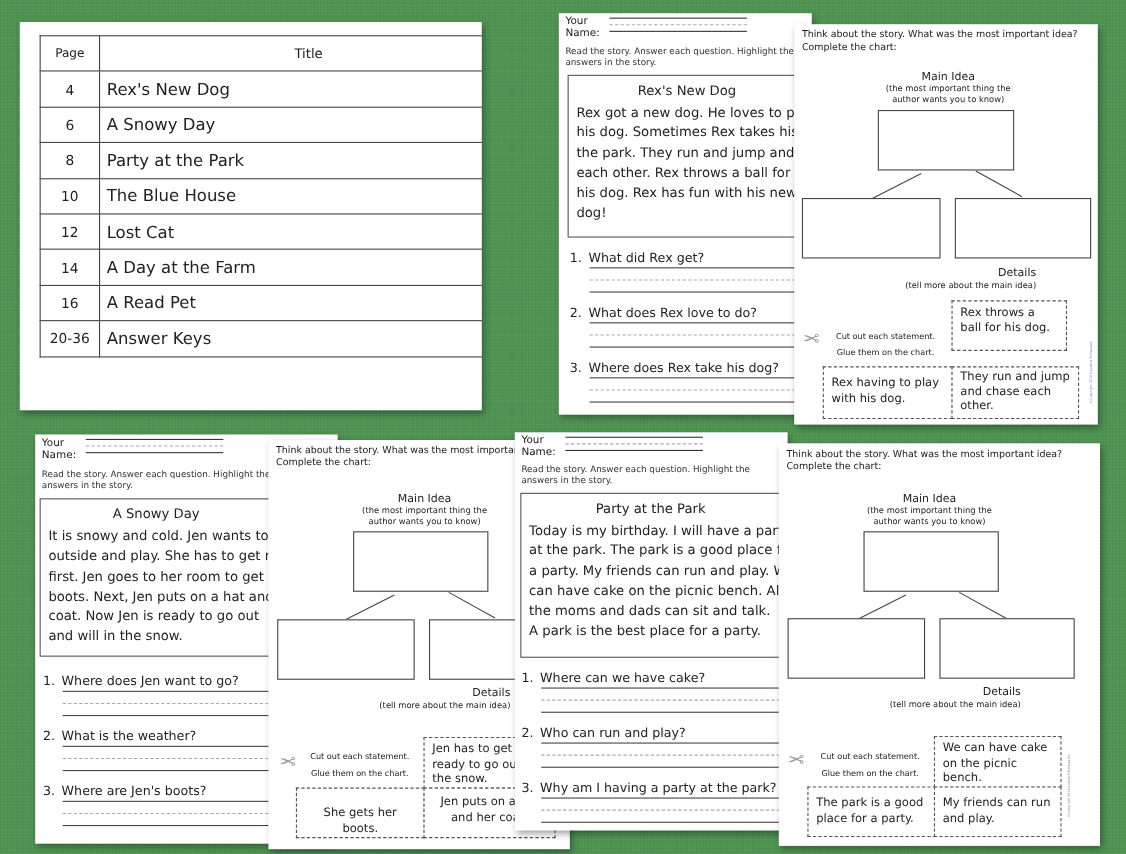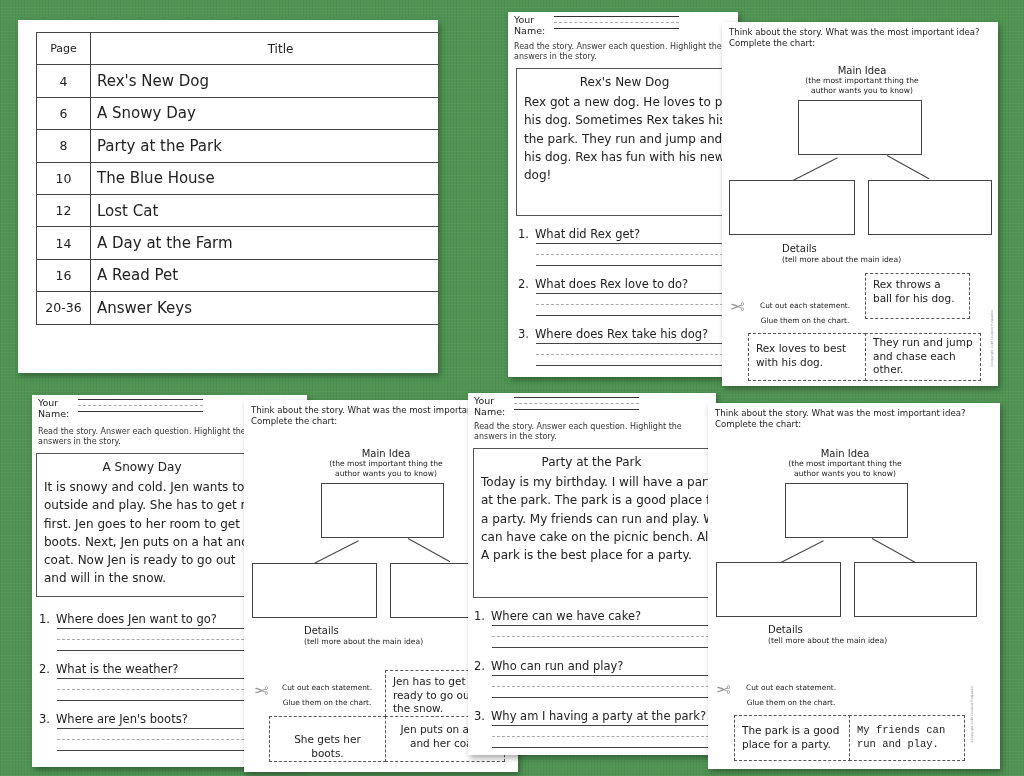--- a/index.html
+++ b/index.html
@@ -57,21 +57,21 @@
   .q-line.l1 { top: 16px; border-top: 1.2px solid #444; }
   .q-line.l2 { top: 27px; border-top: 1px dashed #aaa; }
   .q-line.l3 { top: 38px; border-top: 1.2px solid #444; }
 
   
   .ch-instr { position: absolute; left: 7px; top: 5px; font-size: 8.6px; line-height: 10.5px; white-space: nowrap; }
   .main-label { position: absolute; text-align: center; font-size: 10px; line-height: 11px; }
   .main-sub { font-size: 7.6px; line-height: 9.5px; display: block; }
   .box { position: absolute; border: 1.2px solid #444; background: #fff; }
   .connector { position: absolute; height: 1.2px; background: #444; transform-origin: 0 50%; }
-  .details-label { position: absolute; text-align: left; font-size: 10px; line-height: 10px; }
+  .details-label { position: absolute; text-align: right; font-size: 10px; line-height: 10px; }
   .details-sub { font-size: 7.6px; display: block; margin-top: 1px; }
   .scissors { position: absolute; font-size: 18px; color: #999; transform: rotate(180deg); }
   .cut-instr { position: absolute; font-size: 7.4px; line-height: 15px; white-space: nowrap; text-align: center; }
   .strip { position: absolute; border: 1.2px dashed #555; font-size: 10.5px; line-height: 13.5px; padding: 4px 7px; background: #fff; }
   .copyright { position: absolute; font-size: 3px; color: #888; transform: rotate(-90deg); transform-origin: 0 0; white-space: nowrap; }
 
   
   #rex-ws { left: 508px; top: 12px; width: 230px; height: 365px; }
   #rex-chart { left: 722px; top: 22px; width: 276px; height: 364px; }
   #snow-ws { left: 32px; top: 395px; width: 275px; height: 372px; }
@@ -140,20 +140,21 @@
   <div class="ws-instr">
     <div>Read the story. Answer each question. Highlight the</div>
     <div>answers in the story.</div>
   </div>
   <div class="story-box" style="width:260px;height:148px;">
     <div class="story-title" style="width:215px;">Rex's New Dog</div>
     <div class="story-text">
       <div>Rex got a new dog. He loves to play with</div>
       <div>his dog. Sometimes Rex takes his dog to</div>
       <div>the park. They run and jump and chase</div>
+      <div>each other. Rex throws a ball for</div>
       <div>his dog. Rex has fun with his new</div>
       <div>dog!</div>
     </div>
   </div>
   <div class="qs" style="top:215px;width:210px;">
     <div class="q">
       <span class="q-num">1.</span>
       <span class="q-text">What did Rex get?</span>
       <div class="q-line l1"></div>
         <div class="q-line l2"></div>
@@ -194,21 +195,21 @@
   <div class="details-label" style="left:60px;top:222px;width:160px;">
     <span>Details</span>
     <span class="details-sub">(tell more about the main idea)</span>
   </div>
   <div class="scissors" style="left:8px;top:274px;">✂</div>
   <div class="cut-instr" style="left:38px;top:276px;">
     <div>Cut out each statement.</div>
     <div>Glue them on the chart.</div>
   </div>
   <div class="strip" style="left:143px;top:251px;width:105px;height:46px;">Rex throws a ball for his dog.</div>
-  <div class="strip" style="left:26px;top:311px;width:118px;height:48px;padding-top:8px;">Rex loves to best with his dog.</div>
+  <div class="strip" style="left:26px;top:311px;width:118px;height:48px;padding-top:8px;">Rex having to play with his dog.</div>
   <div class="strip" style="left:143px;top:311px;width:116px;height:48px;padding-top:2px;">They run and jump and chase each other.</div>
   <div class="copyright" style="left:268px;top:345px;">©Copyright 2018 Lovebird Fishpaddle</div>
 </div>
 
 <div class="page" id="snow-ws">
   <div class="ws-name">
     <div>Your</div>
     <div>Name:</div>
   </div>
   <div class="ws-name-lines">
@@ -299,20 +300,21 @@
     <div>Read the story. Answer each question. Highlight the</div>
     <div>answers in the story.</div>
   </div>
   <div class="story-box" style="left:5px;top:55px;width:260px;height:150px;">
     <div class="story-title" style="width:235px;">Party at the Park</div>
     <div class="story-text">
       <div>Today is my birthday. I will have a party</div>
       <div>at the park. The park is a good place for</div>
       <div>a party. My friends can run and play. We</div>
       <div>can have cake on the picnic bench.  All</div>
+      <div>the moms and dads can sit and talk.</div>
       <div>A park is the best place for a party.</div>
     </div>
   </div>
   <div class="qs" style="left:6px;top:216px;width:225px;">
     <div class="q">
       <span class="q-num">1.</span>
       <span class="q-text">Where can we have cake?</span>
       <div class="q-line l1"></div>
         <div class="q-line l2"></div>
         <div class="q-line l3"></div>
@@ -351,16 +353,17 @@
   <div class="box" style="left:146px;top:159px;width:123px;height:55px;"></div>
   <div class="details-label" style="left:60px;top:222px;width:160px;">
     <span>Details</span>
     <span class="details-sub">(tell more about the main idea)</span>
   </div>
   <div class="scissors" style="left:8px;top:276px;">✂</div>
   <div class="cut-instr" style="left:38px;top:277px;">
     <div>Cut out each statement.</div>
     <div>Glue them on the chart.</div>
   </div>
+  <div class="strip" style="left:141px;top:266px;width:116px;height:47px;">We can have cake on the picnic bench.</div>
   <div class="strip" style="left:26px;top:312px;width:117px;height:46px;padding-top:8px;">The park is a good place for a party.</div>
-  <div class="strip" style="left:141px;top:312px;width:116px;height:46px;padding-top:8px;font-family:Liberation Mono, monospace;">My friends can run and play.</div>
+  <div class="strip" style="left:141px;top:312px;width:116px;height:46px;padding-top:8px;">My friends can run and play.</div>
   <div class="copyright" style="left:262px;top:340px;">©Copyright 2018 Lovebird Fishpaddle</div>
 </div>
 
 </body></html>

